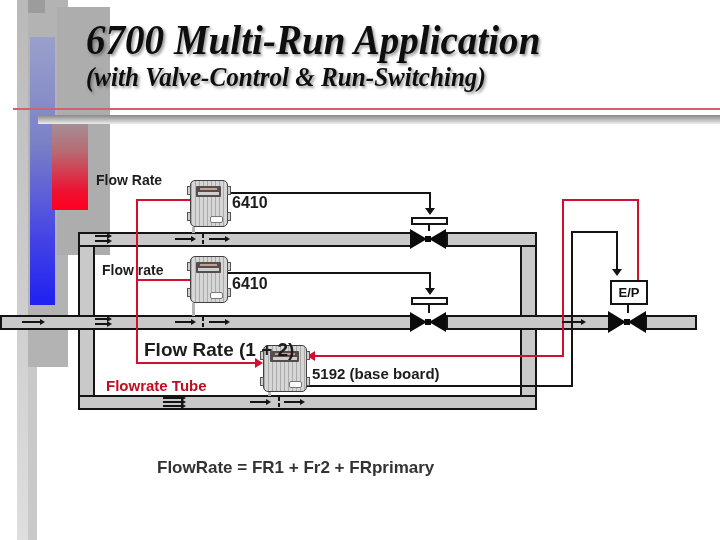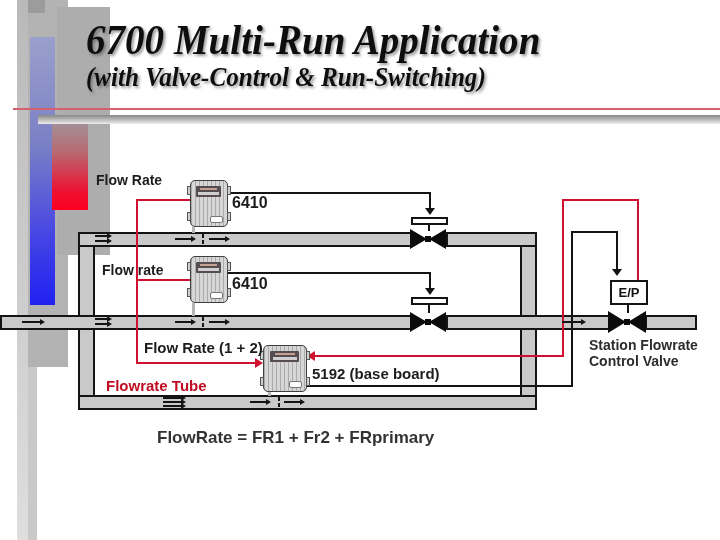--- a/index.html
+++ b/index.html
@@ -188,24 +188,20 @@
     <div class="ear" style="right:-4px;bottom:5px;"></div>
     <div class="plate">
         <div class="l1"></div>
         <div class="l2"></div>
       </div>
     <div class="slot"></div>
   </div>
 
   <div class="abs lbl" style="left:96px;top:172px;font-size:14px;">Flow Rate</div>
   <div class="abs lbl" style="left:102px;top:262px;font-size:14px;">Flow rate</div>
-  <div class="abs lbl" style="left:144px;top:339px;font-size:15px;">Flow Rate (1 + 2)</div>
+  <div class="abs lbl" style="left:144px;top:339px;font-size:19px;">Flow Rate (1 + 2)</div>
   <div class="abs lbl red-lbl" style="left:106px;top:377px;font-size:15px;">Flowrate Tube</div>
   <div class="abs lbl" style="left:232px;top:194px;font-size:16px;">6410</div>
   <div class="abs lbl" style="left:232px;top:275px;font-size:16px;">6410</div>
   <div class="abs lbl" style="left:312px;top:365px;font-size:15px;">5192 (base board)</div>
-  <div class="abs lbl" style="left:589px;top:337px;font-size:14px;line-height:1.16;color:#2d2d2d;">
-    <div>Station Flowrate</div>
-    <div>Control Valve</div>
-  </div>
-  <div class="abs lbl formula" style="left:157px;top:428px;">FlowRate = FR1 + Fr2 + FRprimary</div>
+  <div class="abs lbl formula" style="left:157px;top:458px;">FlowRate = FR1 + Fr2 + FRprimary</div>
 
 </div>
 
 </body></html>

